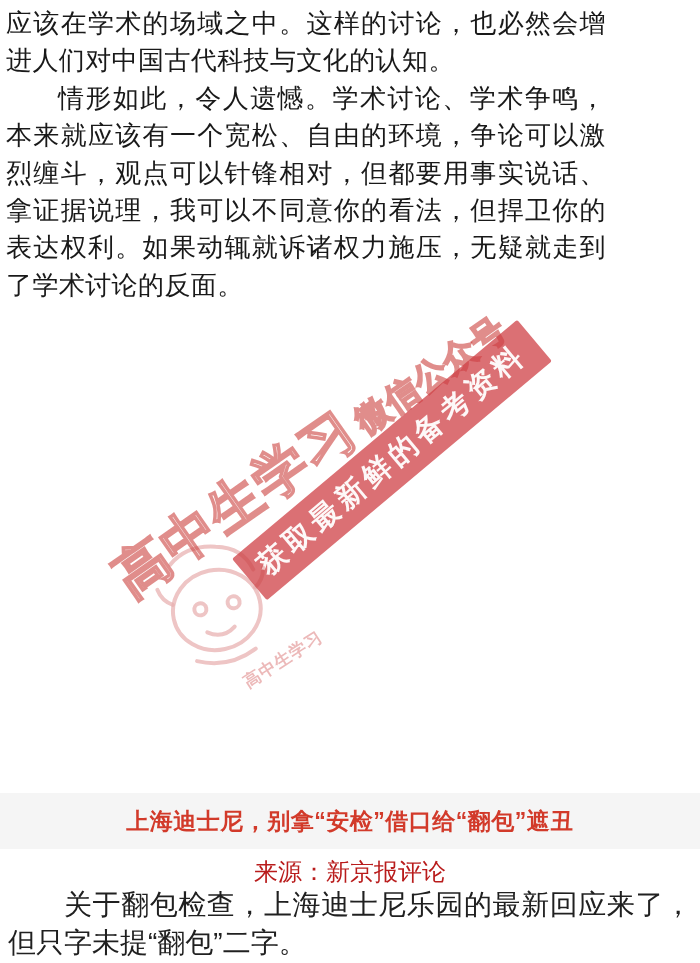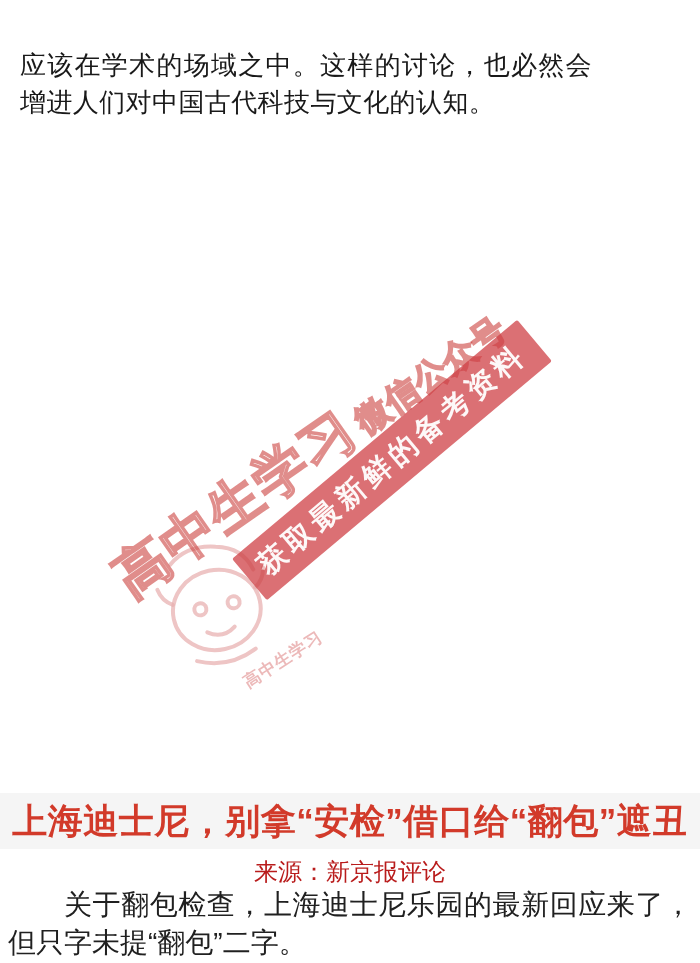--- a/index.html
+++ b/index.html
@@ -1,35 +1,35 @@
 <!DOCTYPE html>
 <html lang="zh"><head>
 <meta charset="utf-8">
 <style>
   html,body{margin:0;padding:0;background:#ffffff;}
   body{width:700px;height:963px;overflow:hidden;position:relative;
        font-family:"Liberation Serif","DejaVu Serif",serif;}
   .page{position:relative;width:700px;height:963px;background:#fff;}
 
   
-  .article-body{position:absolute;top:5px;left:0;width:612px;padding:0 20px;box-sizing:border-box;margin-top:42px;}
+  .article-body{position:absolute;top:5px;left:0;width:612px;padding:0 6px;box-sizing:border-box;}
   .article-body p{
     margin:0;font-size:26px;line-height:37.4px;color:#191919;
     text-align:justify;letter-spacing:0.4px;
     font-family:"Liberation Serif","DejaVu Serif",serif;
   }
   .article-body p.indent{text-indent:2em;}
 
   
   .headline-band{
     position:absolute;top:793px;left:0;width:700px;height:56px;
     background:#f5f5f5;display:flex;align-items:center;justify-content:center;
   }
   .headline-band h1{
-    margin:4px;font-size:35px;font-weight:bold;color:#d23a2a;
+    margin:4px;font-size:23px;font-weight:bold;color:#d23a2a;
     font-family:"Liberation Sans","DejaVu Sans",sans-serif;letter-spacing:0.5px;
   }
   .source-line{
     position:absolute;top:856px;left:0;width:700px;text-align:center;
     color:#b91c1c;font-size:24px;
     font-family:"Liberation Sans","DejaVu Sans",sans-serif;
   }
   .lead-para{
     position:absolute;top:886px;left:0;width:700px;padding:0 8px;box-sizing:border-box;
     font-size:28px;line-height:38px;color:#202020;text-indent:2em;text-align:justify;
@@ -66,20 +66,21 @@
     pointer-events:none;letter-spacing:1px;
   }
 </style>
 </head>
 <body>
 
 <div class="page">
 
   <div class="article-body">
     <p>应该在学术的场域之中。这样的讨论，也必然会增进人们对中国古代科技与文化的认知。</p>
+    <p class="indent">情形如此，令人遗憾。学术讨论、学术争鸣，本来就应该有一个宽松、自由的环境，争论可以激烈缠斗，观点可以针锋相对，但都要用事实说话、拿证据说理，我可以不同意你的看法，但捍卫你的表达权利。如果动辄就诉诸权力施压，无疑就走到了学术讨论的反面。</p>
   </div>
 
   <div class="wm-account"><span class="big">高中生学习</span><span class="small">微信公众号</span></div>
 
   <div class="wm-banner">获取最新鲜的备考资料</div>
 
   <svg class="wm-mascot" viewBox="0 0 132 136" xmlns="http://www.w3.org/2000/svg">
     <g fill="none" stroke="rgba(200,70,70,0.75)" stroke-width="4" stroke-linecap="round">
       <path d="M30 18 Q50 2 78 10 Q104 16 110 40"></path>
       <ellipse cx="66" cy="72" rx="44" ry="40"></ellipse>

